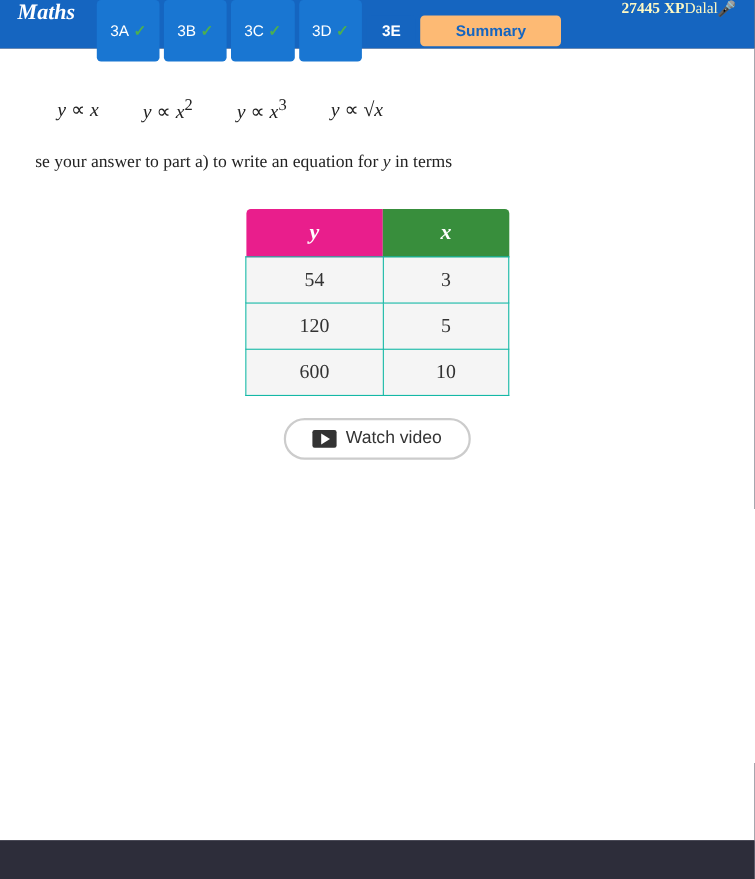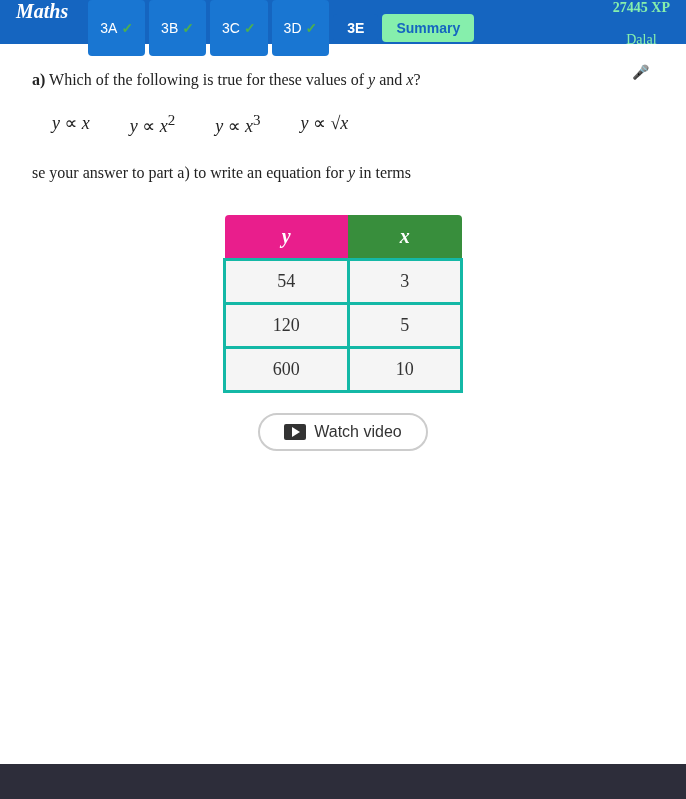--- a/index.html
+++ b/index.html
@@ -57,38 +57,36 @@
       color: white;
       border: none;
       padding: 6px 14px;
       border-radius: 4px;
       font-size: 14px;
       font-weight: bold;
       cursor: pointer;
     }
 
     .tab-summary {
-      background: #86efac;
+      background: #fdba74;
       color: #1565c0;
       border: none;
-      padding: 6px 14px;
+      padding: 6px 32px;
       border-radius: 4px;
       font-size: 14px;
       font-weight: bold;
       cursor: pointer;
     }
 
     .header-right {
       margin-left: auto;
       display: flex;
       align-items: center;
-      gap: 16px;
-      color: #86efac;
+      color: #fef9c3;
       font-size: 14px;
-      flex-direction: column;
     }
 
     .xp-badge {
       font-weight: bold;
     }
 
     .content-area {
       background: white;
       padding: 24px 32px;
       min-height: 720px;
@@ -156,21 +154,21 @@
       background: #388e3c;
       border-radius: 0 4px 0 0;
     }
 
     .data-table td {
       padding: 10px 40px;
       text-align: center;
       font-size: 18px;
       color: #333;
       background: #f5f5f5;
-      border: 3px solid #14b8a6;
+      border: 1px solid #14b8a6;
     }
 
     .data-table tr:last-child td:first-child {
       border-radius: 0 0 0 4px;
     }
     .data-table tr:last-child td:last-child {
       border-radius: 0 0 4px 0;
     }
 
     .watch-video-btn {
@@ -250,23 +248,20 @@
   <div class="header-right">
     <span class="xp-badge">27445 XP</span>
     <span>Dalal</span>
     <span>🎤</span>
   </div>
 </div>
 
 <div class="content-area">
 
 
-  <p class="question-part">
-    <strong>a)</strong> Which of the following is true for these values of <span class="math-italic">y</span> and <span class="math-italic">x</span>?
-  </p>
 
   <div class="proportionality-options">
     <span class="prop-option">
       <i>y</i> ∝ <i>x</i>
     </span>
     <span class="prop-option">
       <i>y</i> ∝ <i>x</i><sup>2</sup>
     </span>
     <span class="prop-option">
       <i>y</i> ∝ <i>x</i><sup>3</sup>

